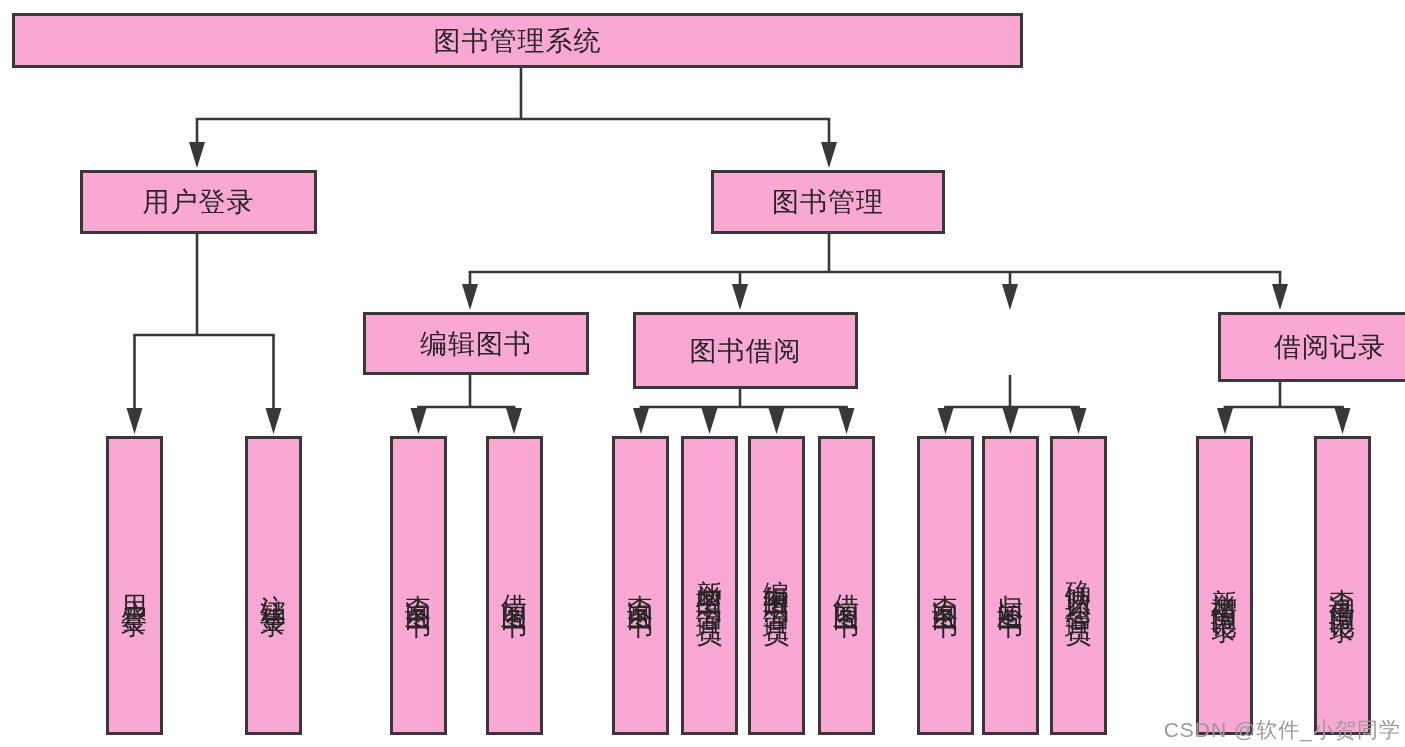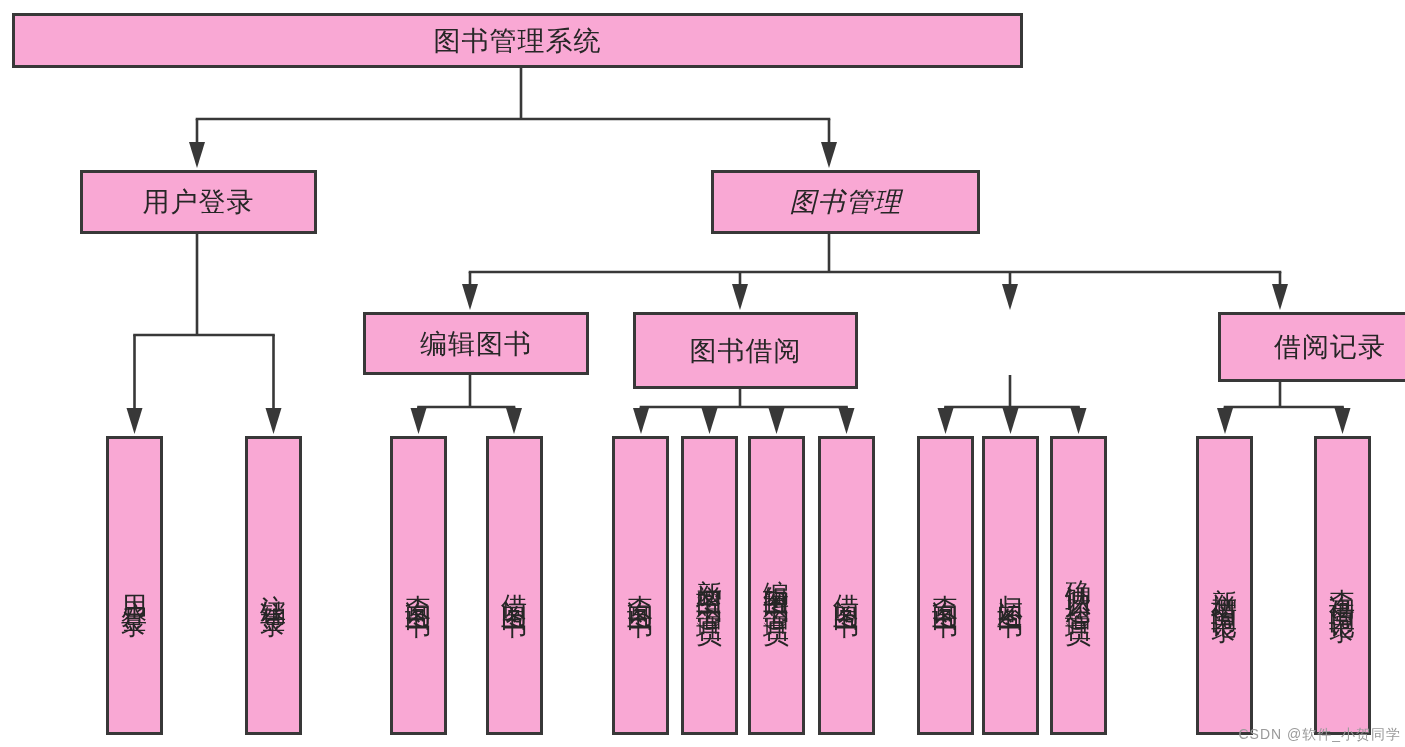--- a/index.html
+++ b/index.html
@@ -32,21 +32,21 @@
     writing-mode: vertical-rl;
     text-orientation: mixed;
     letter-spacing: 6px;
     line-height: 1;
   }
 
   .watermark {
     position: absolute;
     right: 4px;
     bottom: 3px;
-    font-size: 14px;
+    font-size: 21px;
     letter-spacing: 1px;
     color: #9a9a9a;
     z-index: 5;
     white-space: nowrap;
   }
 </style>
 </head>
 <body>
 
 <div class="canvas">
@@ -106,21 +106,21 @@
       <polygon points="1334.5,408 1350.5,408 1342.5,434" fill="#383838"></polygon>
     </svg>
 
   <div class="node h-node" style="left:12px; top:13px; width:1011px; height:55px;">
     <span>图书管理系统</span>
   </div>
 
   <div class="node h-node" style="left:80px; top:170px; width:237px; height:64px;">
     <span>用户登录</span>
   </div>
-  <div class="node h-node" style="left:711px; top:170px; width:269px; height:64px;font-style:italic;">
+  <div class="node h-node" style="left:711px; top:170px; width:234px; height:64px;">
     <span>图书管理</span>
   </div>
 
   <div class="node h-node" style="left:363px; top:312px; width:226px; height:63px;">
     <span>编辑图书</span>
   </div>
   <div class="node h-node" style="left:633px; top:312px; width:225px; height:77px;">
     <span>图书借阅</span>
   </div>
   <div class="node h-node" style="left:1218px; top:312px; width:224px; height:70px;">

